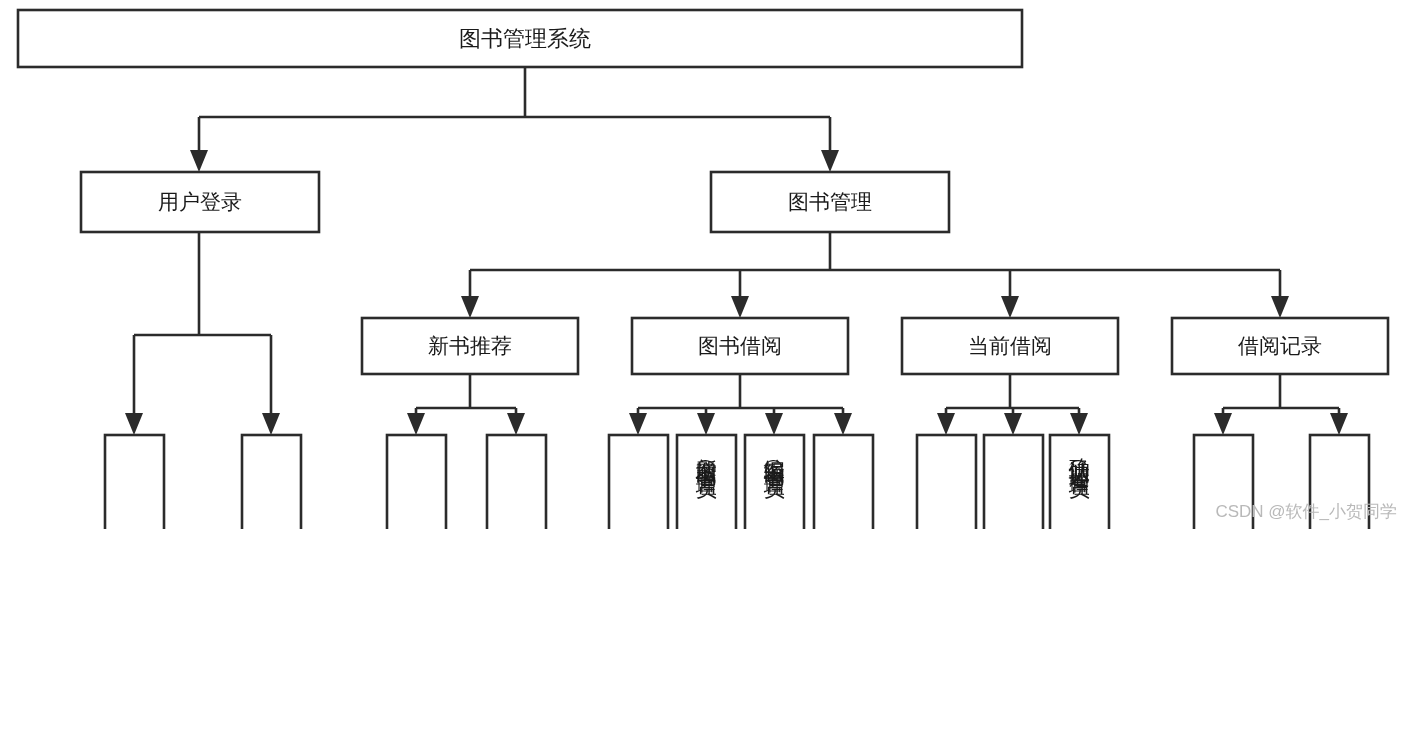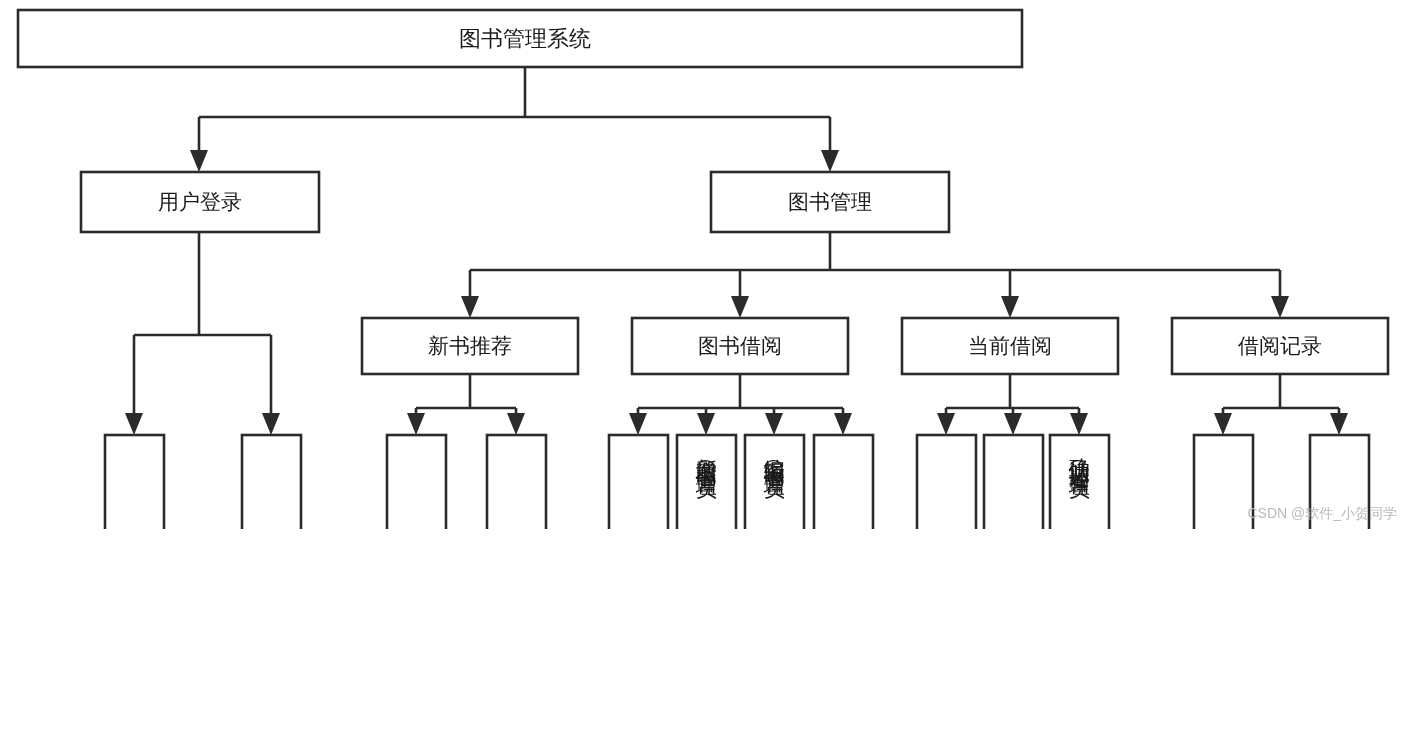--- a/index.html
+++ b/index.html
@@ -71,21 +71,21 @@
     color: #1a1a1a;
     letter-spacing: 3px;
     white-space: nowrap;
     text-align: center;
   }
   .watermark {
     position: absolute;
     right: 8px;
     bottom: 6px;
     font-family: "Liberation Sans", "DejaVu Sans", sans-serif;
-    font-size: 14px;
+    font-size: 17px;
     color: #b9b9b9;
     white-space: nowrap;
     user-select: none;
   }
 </style>
 </head>
 <body>
 
 <div id="diagram-root">
 

